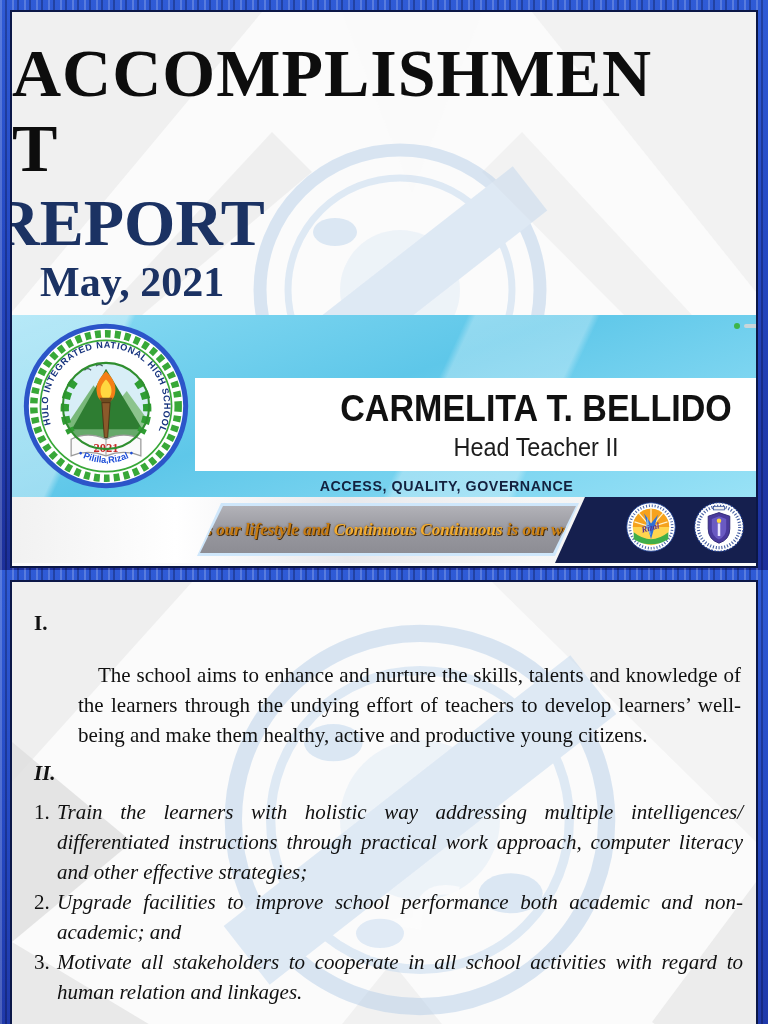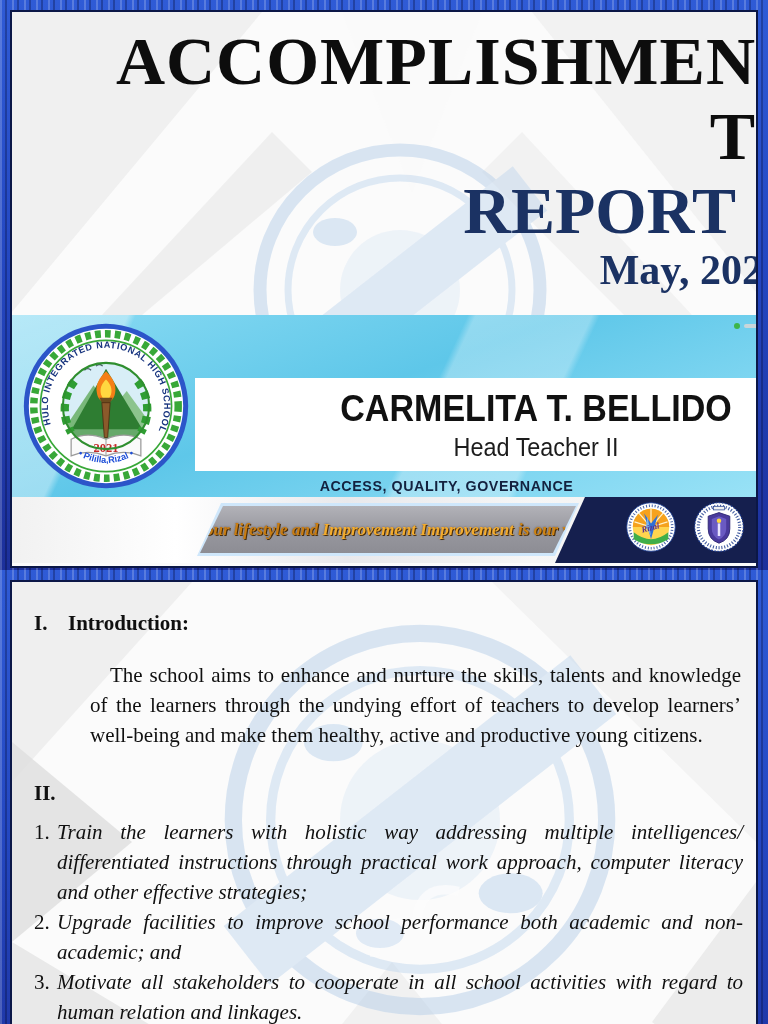--- a/index.html
+++ b/index.html
@@ -14,21 +14,21 @@
       repeating-linear-gradient(90deg, rgba(255,255,255,.20) 0 2px, rgba(255,255,255,0) 2px 5px, rgba(0,0,30,.28) 5px 7px, rgba(255,255,255,0) 7px 12px),
       linear-gradient(180deg,#2f5bd6 0%,#2448c2 45%,#1c2f9a 100%);
   }
   .slide+.slide{margin-top:-8px;}
   .slide-inner{
     position:relative;box-sizing:border-box;width:748px;height:558px;
     border:2px solid #0b1747;background:#fbfbfb;overflow:hidden;
   }
   .facets,.wm{position:absolute;pointer-events:none;}
   
-  .title-block{position:relative;text-align:right;padding-top:12px;line-height:1.1;}
+  .title-block{position:relative;text-align:left;padding-top:24px;line-height:1.1;}
   .title-main{font-size:68px;font-weight:bold;color:#0d0d0d;letter-spacing:1px;}
   .title-report{font-size:66px;font-weight:bold;color:#1b3263;transform:translateX(-20px);margin-top:1px;}
   .title-date{font-size:42px;font-weight:bold;color:#1b3263;transform:translateX(28px);}
   .cyan-band{
     position:absolute;left:0;top:303px;width:744px;height:182px;
     background:
       linear-gradient(115deg, rgba(255,255,255,.38) 0 14%, rgba(255,255,255,0) 15% 55%, rgba(255,255,255,.30) 56% 70%, rgba(255,255,255,0) 71%),
       linear-gradient(160deg,#8adbf3 0%,#5ec7e9 45%,#7fd6f1 75%,#99e2f6 100%);
   }
   .green-dot{position:absolute;left:722px;top:8px;width:6px;height:6px;border-radius:50%;background:#3db54a;}
@@ -75,22 +75,22 @@
   .mini-logo.rizal{left:613px;}
   .mini-logo.deped{left:680px;top:3px;width:54px;height:54px;}
   
   .doc{
     position:relative;box-sizing:border-box;width:744px;padding:0 13px 0 22px;
     color:#101010;font-size:21px;line-height:30px;
   }
   .heading{display:flex;font-weight:bold;font-size:21px;}
   .heading .hnum{flex:none;width:34px;}
   .h-intro{margin-top:26px;}
-  .h-obj{margin-top:28px;}
-  .para{margin:22px 2px 6px 56px;text-indent:20px;text-align:justify;}
+  .h-obj{margin-top:8px;font-style:italic;}
+  .para{margin:22px 2px 6px 44px;text-indent:20px;text-align:justify;}
   .objs{margin-top:9px;}
   .obj-row{display:flex;}
   .obj-num{flex:none;width:23px;}
   .obj-text{flex:1;text-align:justify;font-style:italic;}
 </style>
 </head>
 <body>
 
 <div class="slide">
   <div class="slide-inner">
@@ -171,21 +171,21 @@
       </div>
       <div class="tagline">ACCESS, QUALITY, GOVERNANCE</div>
     </div>
 
     <div class="strip">
       <div class="strip-navy"></div>
 
       <div class="banner-outer">
         <div class="banner-gray">
           <div class="motto">
-            <span class="m1">Service </span><span class="m2">is our lifestyle and </span><span class="m3">Improvement Improvement </span><span class="m4">is our way of life!</span>
+            <span class="m1">Service </span><span class="m2">is our lifestyle and </span><span class="m3">Continuous Continuous </span><span class="m4">is our way of life!</span>
           </div>
         </div>
       </div>
 
       <svg class="mini-logo rizal" viewBox="0 0 60 60">
         <circle cx="30" cy="30" r="28" fill="#ffffff" stroke="#1c3f94" stroke-width="1"></circle>
         <circle cx="30" cy="30" r="24.5" fill="none" stroke="#1c3f94" stroke-width="3" stroke-dasharray="1.2 2.2" opacity=".8"></circle>
         <circle cx="30" cy="30" r="21" fill="#ffd54f"></circle>
         <path d="M9,30 A21,21 0 0 1 51,30 Z" fill="#f6a21d"></path>
         <g stroke="#fff3cd" stroke-width="1.4">
@@ -236,21 +236,20 @@
       <rect x="-15" y="122" width="330" height="56" fill="#c3d8ee" transform="rotate(-38 150 150)"></rect>
       <path d="M60,210 q20,-24 40,0 q20,-24 40,0" stroke="#ffffff" stroke-width="7" fill="none" opacity=".7" transform="rotate(-38 150 150)"></path>
       <ellipse cx="85" cy="92" rx="22" ry="14" fill="#bdd4ec"></ellipse>
       <ellipse cx="218" cy="205" rx="24" ry="15" fill="#bdd4ec"></ellipse>
       <ellipse cx="120" cy="235" rx="18" ry="11" fill="#c6daf0"></ellipse>
     </svg>
 
     <div class="doc">
       <div class="heading h-intro">
         <span class="hnum">I.</span>
-        <span>Introduction:</span>
       </div>
 
       <p class="para">The school aims to enhance and nurture the skills, talents and knowledge of the learners through the undying effort of teachers to develop learners’ well-being and make them healthy, active and productive young citizens.</p>
 
       <div class="heading h-obj">
         <span class="hnum">II.</span>
       </div>
 
       <div class="objs">
         <div class="obj-row">

